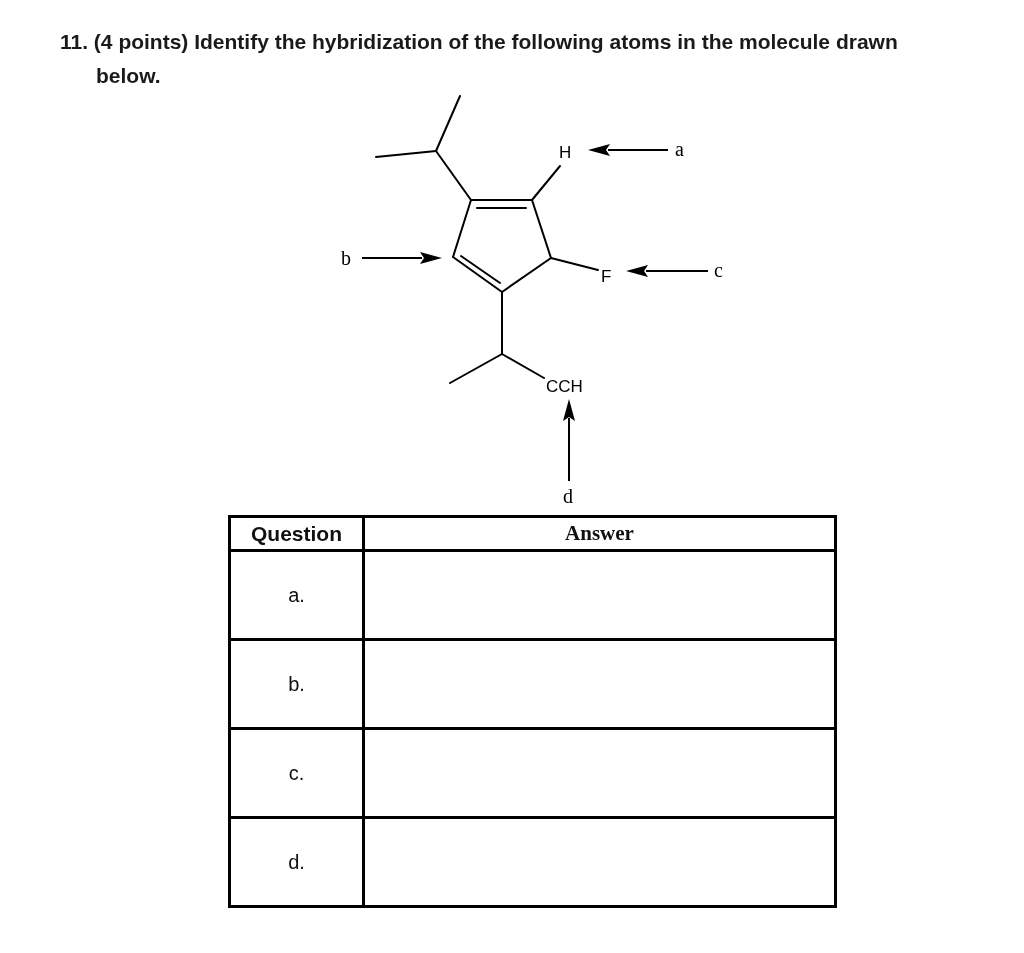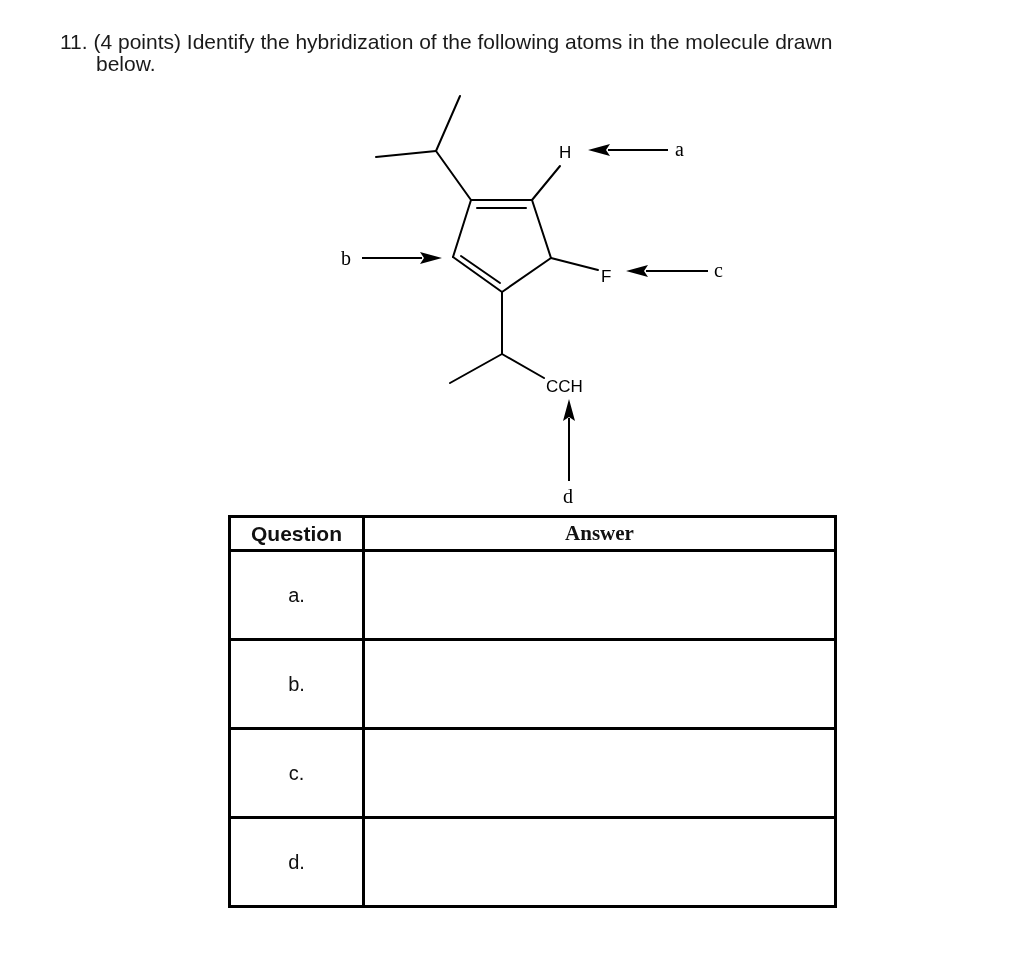--- a/index.html
+++ b/index.html
@@ -1,19 +1,19 @@
 <!DOCTYPE html>
 <html><head>
 <meta charset="utf-8">
 <style>
   html, body { margin:0; padding:0; background:#ffffff; }
   body { width:1024px; height:953px; position:relative; overflow:hidden; font-family:"Liberation Sans","DejaVu Sans",sans-serif; color:#111; }
-  .q-line { position:absolute; font-size:21px; line-height:24px; white-space:nowrap; color:#1a1a1a; }
+  .q-line { position:absolute; font-size:21px; line-height:24px; white-space:nowrap; color:#1a1a1a;font-weight:bold; }
   #q1 { left:60px; top:30px; }
-  #q2 { left:96px; top:52px; }
+  #q2 { left:96px; top:64px; }
   svg.mol { position:absolute; left:0; top:0; width:1024px; height:520px; }
   .lbl-serif { font-family:"Liberation Serif","DejaVu Serif",serif; font-size:20px; }
   .lbl-sans { font-family:"Liberation Sans","DejaVu Sans",sans-serif; font-size:17px; }
   table.ans { position:absolute; left:228px; top:515px; border-collapse:collapse; }
   table.ans td, table.ans th { border:3px solid #000; padding:0; text-align:center; }
   table.ans th { height:31px; font-size:21px; font-weight:bold; }
   table.ans td { height:86px; font-size:20px; }
   .col-q { width:131px; }
   .col-a { width:469px;font-family:Liberation Serif, serif; }
   .answer-cell { background:#fff; }

